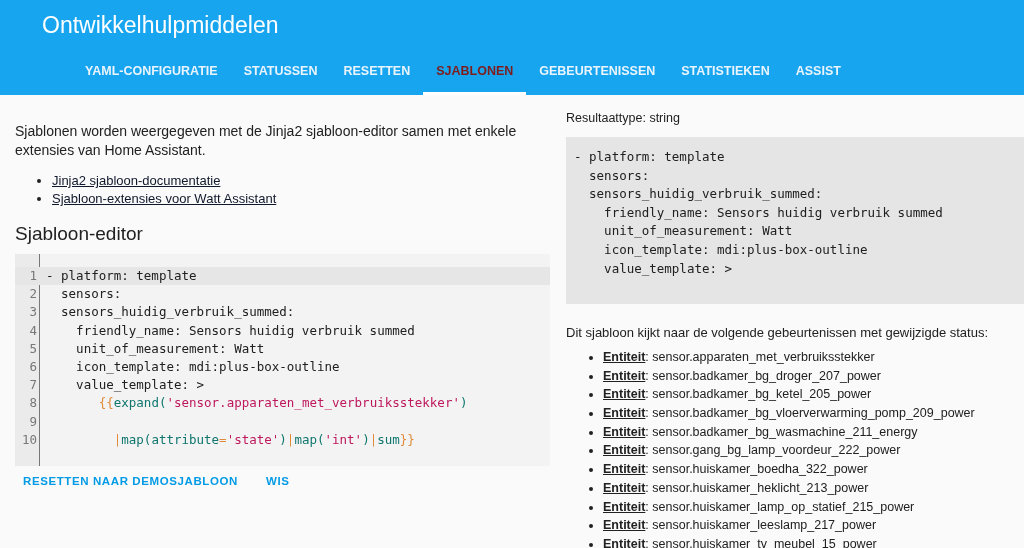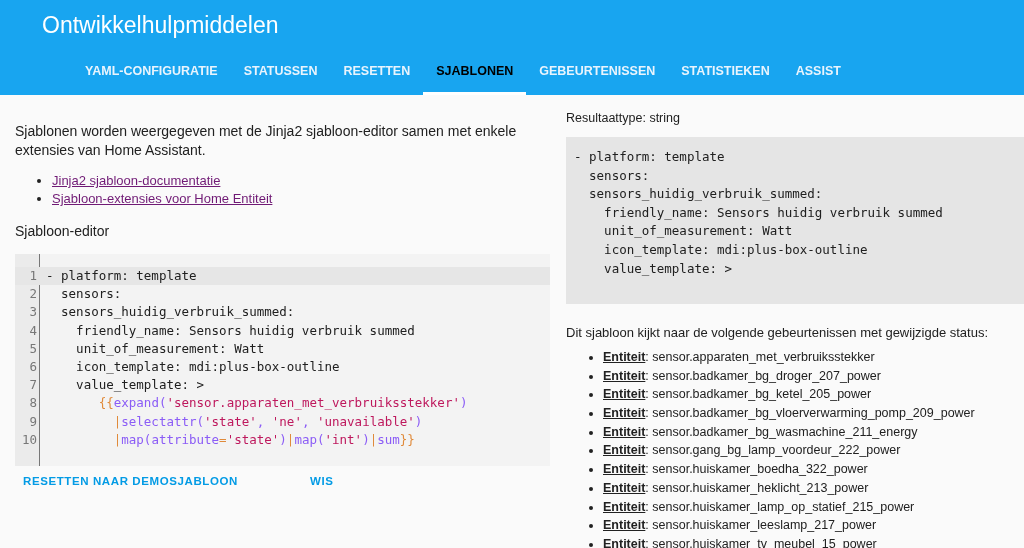--- a/index.html
+++ b/index.html
@@ -1,38 +1,38 @@
 <!DOCTYPE html>
 <html><head>
 <meta charset="utf-8">
 <style>
   * { box-sizing: border-box; margin: 0; padding: 0; }
   html, body { width: 1024px; height: 548px; overflow: hidden; background: #fafafa; font-family: "Liberation Sans", sans-serif; color: #212121; }
   .header { position: absolute; left: 0; top: 0; width: 1024px; height: 95px; background: #18a5f0; color: #fff; }
   .title { position: absolute; left: 42px; top: 12px; font-size: 23px; font-weight: normal; }
   .tabs { position: absolute; left: 72px; top: 50px; height: 45px; display: flex; align-items: flex-end; }
   .tab { position: relative; height: 45px; padding: 0 13px; line-height: 43px; font-size: 12.5px; font-weight: bold; color: #e9f4fd; white-space: nowrap; cursor: pointer; }
-  .tab.active { color: #000000; }
+  .tab.active { color: #7f1d1d; }
   .tab.active::after { content: ""; position: absolute; left: 0; right: 0; bottom: 0; height: 3px; background: #fff; }
   .left { position: absolute; left: 15px; top: 95px; width: 536px; }
   .intro { position: absolute; left: 0; top: 27px; width: 536px; font-size: 14px; line-height: 19px; }
   .links { position: absolute; left: 37px; top: 77px; font-size: 13px; line-height: 18px; list-style: disc; }
-  .links a { color: #701a75; text-decoration: underline; }
-  .editor-label { position: absolute; left: 0; top: 128px; font-size: 14px; }
+  .links a { color: #0f172a; text-decoration: underline; }
+  .editor-label { position: absolute; left: 0; top: 128px; font-size: 19px; }
   .editor { position: absolute; left: 0; top: 159px; width: 535px; height: 212px; background: #f3f3f3; font-family: "DejaVu Sans Mono", monospace; font-size: 12.5px; }
   .gutter { position: absolute; left: 0; top: 0; width: 25px; height: 212px; background: #ebebeb; border-right: 1px solid #777; }
   .lines { position: absolute; left: 0; top: 13px; width: 535px; }
   .line { position: relative; height: 18.2px; line-height: 18.2px; white-space: pre; }
   .line.active { background: #e6e6e6; }
   .ln { position: absolute; left: 0; width: 22px; text-align: right; color: #777; }
   .code { position: absolute; left: 31px; color: #202020; }
   .b { color: #e08a3a; }
-  .f { color: #8b5cf6; }
+  .f { color: #0f766e; }
   .s { color: #be185d; }
-  .btns { position: absolute; left: 0; top: 380px; display: flex; gap: 44px; }
+  .btns { position: absolute; left: 0; top: 380px; display: flex; }
   .btn { font-size: 11.5px; font-weight: bold; color: #039be5; letter-spacing: 0.6px; padding: 0 8px; margin-right: 12px; cursor: pointer; }
   .right { position: absolute; left: 566px; top: 95px; width: 450px; }
   .rtype { position: absolute; left: 0; top: 16px; font-size: 12.5px; text-align: center; }
   .result { position: absolute; left: 0; top: 42px; width: 458px; height: 167px; background: #e5e5e5; font-family: "DejaVu Sans Mono", monospace; font-size: 12.5px; padding: 11px 0 0 8px; }
   .result .rl { height: 18.6px; line-height: 18.6px; white-space: pre; color: #202020; }
   .watch { position: absolute; left: 0; top: 230px; font-size: 13px; }
   .ents { position: absolute; left: 37px; top: 253px; font-size: 12.5px; list-style: disc; }
   .ents li { height: 18.7px; line-height: 18.7px; white-space: nowrap; }
   .ents b { font-weight: bold; text-decoration: underline; }
 </style>
@@ -49,36 +49,36 @@
     <div class="tab">GEBEURTENISSEN</div>
     <div class="tab">STATISTIEKEN</div>
     <div class="tab">ASSIST</div>
   </div>
 </div>
 
 <div class="left">
   <p class="intro">Sjablonen worden weergegeven met de Jinja2 sjabloon-editor samen met enkele extensies van Home Assistant.</p>
   <ul class="links">
     <li><a>Jinja2 sjabloon-documentatie</a></li>
-    <li><a>Sjabloon-extensies voor Home Entiteit</a></li>
+    <li><a>Sjabloon-extensies voor Watt Assistant</a></li>
   </ul>
   <div class="editor-label">Sjabloon-editor</div>
 
   <div class="editor">
     <div class="gutter"></div>
     <div class="lines">
       <div class="line active"><span class="ln">1</span><span class="code">- platform: template</span></div>
       <div class="line"><span class="ln">2</span><span class="code">  sensors:</span></div>
       <div class="line"><span class="ln">3</span><span class="code">  sensors_huidig_verbruik_summed:</span></div>
       <div class="line"><span class="ln">4</span><span class="code">    friendly_name: Sensors huidig verbruik summed</span></div>
       <div class="line"><span class="ln">5</span><span class="code">    unit_of_measurement: Watt</span></div>
       <div class="line"><span class="ln">6</span><span class="code">    icon_template: mdi:plus-box-outline</span></div>
       <div class="line"><span class="ln">7</span><span class="code">    value_template: &gt;</span></div>
       <div class="line"><span class="ln">8</span><span class="code"><span>       </span><span class="b">{{</span><span class="f">expand</span><span class="f">(</span><span class="s">'sensor.apparaten_met_verbruiksstekker'</span><span class="f">)</span></span></div>
-      <div class="line"><span class="ln">9</span><span class="code"><span>         </span><span class="b">|</span><span class="f">selectattr</span><span class="f">(</span><span class="s">'state'</span><span class="f">, </span><span class="s">'ne'</span><span class="f">, </span><span class="s">'unavailable'</span><span class="f">)</span></span></div>
+      <div class="line"><span class="ln">9</span></div>
       <div class="line"><span class="ln">10</span><span class="code"><span>         </span><span class="b">|</span><span class="f">map</span><span class="f">(</span><span class="f">attribute</span><span class="b">=</span><span class="s">'state'</span><span class="f">)</span><span class="b">|</span><span class="f">map</span><span class="f">(</span><span class="s">'int'</span><span class="f">)</span><span class="b">|</span><span class="f">sum</span><span class="b">}}</span></span></div>
     </div>
   </div>
 
   <div class="btns">
     <div class="btn">RESETTEN NAAR DEMOSJABLOON</div>
     <div class="btn">WIS</div>
   </div>
 </div>
 

